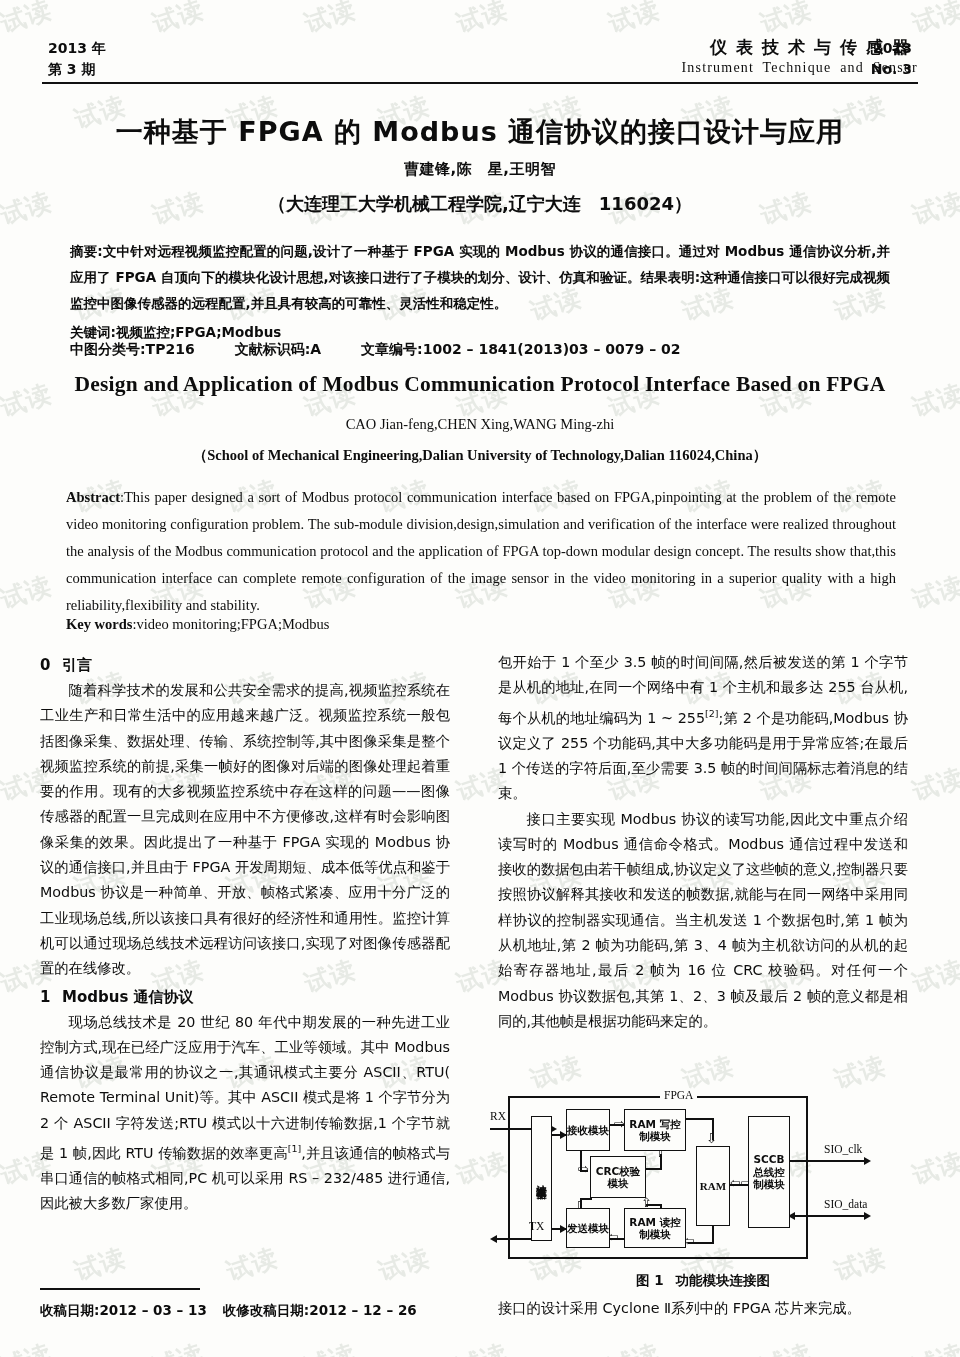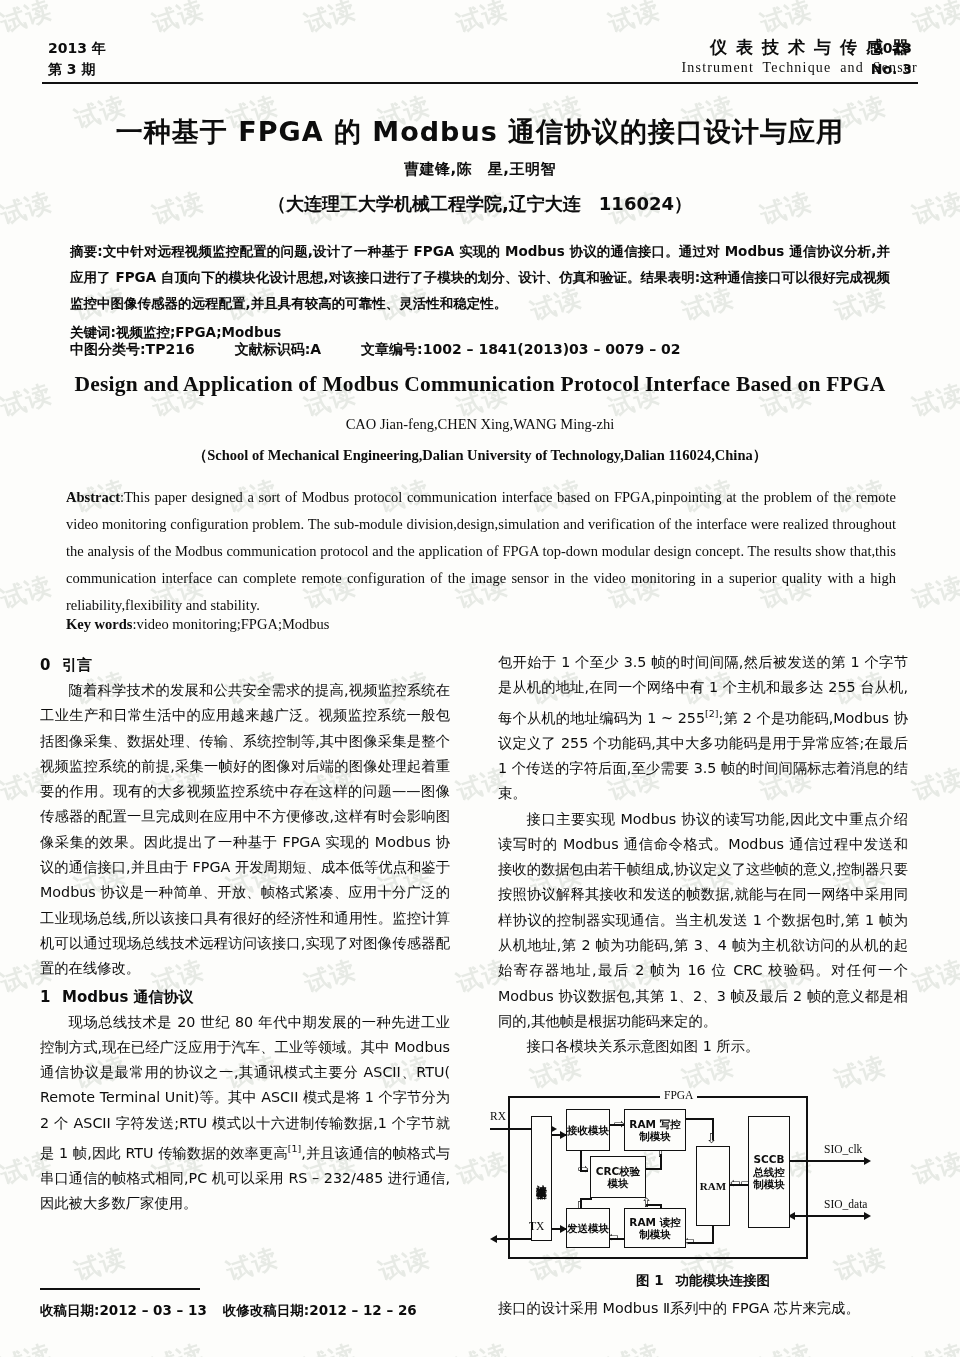--- a/index.html
+++ b/index.html
@@ -505,21 +505,20 @@
 
       <div class="sec-h">
         <span class="num">1</span><span>Modbus 通信协议</span>
       </div>
       <p class="body"><span>现场总线技术是 20 世纪 80 年代中期发展的一种先进工业控制方式,现在已经广泛应用于汽车、工业等领域。其中 Modbus 通信协议是最常用的协议之一,其通讯模式主要分 ASCII、RTU( Remote Terminal Unit)等。其中 ASCII 模式是将 1 个字节分为 2 个 ASCII 字符发送;RTU 模式以十六进制传输数据,1 个字节就是 1 帧,因此 RTU 传输数据的效率更高</span><sup>[1]</sup><span>,并且该通信的帧格式与串口通信的帧格式相同,PC 机可以采用 RS – 232/485 进行通信,因此被大多数厂家使用。</span></p>
     </div>
 
     <div class="col col-right">
       <p class="body noind"><span>包开始于 1 个至少 3.5 帧的时间间隔,然后被发送的第 1 个字节是从机的地址,在同一个网络中有 1 个主机和最多达 255 台从机,每个从机的地址编码为 1 ~ 255</span><sup>[2]</sup><span>;第 2 个是功能码,Modbus 协议定义了 255 个功能码,其中大多功能码是用于异常应答;在最后 1 个传送的字符后面,至少需要 3.5 帧的时间间隔标志着消息的结束。</span></p>
       <p class="body">接口主要实现 Modbus 协议的读写功能,因此文中重点介绍读写时的 Modbus 通信命令格式。Modbus 通信过程中发送和接收的数据包由若干帧组成,协议定义了这些帧的意义,控制器只要按照协议解释其接收和发送的帧数据,就能与在同一网络中采用同样协议的控制器实现通信。当主机发送 1 个数据包时,第 1 帧为从机地址,第 2 帧为功能码,第 3、4 帧为主机欲访问的从机的起始寄存器地址,最后 2 帧为 16 位 CRC 校验码。对任何一个 Modbus 协议数据包,其第 1、2、3 帧及最后 2 帧的意义都是相同的,其他帧是根据功能码来定的。</p>
-      <p class="body">接口各模块关系示意图如图 1 所示。</p>
     </div>
 
     <div class="fig-wrap">
       <div class="fig-box"></div>
       <div class="fpga-label">FPGA</div>
 
       <div class="pin" style="left:0px; top:22px;">RX</div>
       <div class="pin" style="left:2px; top:132px;margin-left:37px;">TX</div>
       <div class="pin" style="left:334px; top:55px;text-align:center;">SIO_clk</div>
       <div class="pin" style="left:334px; top:110px;">SIO_data</div>
@@ -587,21 +586,21 @@
 
       <div class="ln v" style="left:222px; top:138px; height:17px;"></div>
       <div class="ln h" style="left:198px; top:154px; width:26px;"></div>
       <div class="hollow-arr" style="left:194px; top:146px;">⇦</div>
     </div>
 
     <div class="fig-cap">
       <span>图 1</span><span class="gap"></span><span>功能模块连接图</span>
     </div>
 
-    <div class="after-fig">接口的设计采用 Modbus Ⅱ系列中的 FPGA 芯片来完成。</div>
+    <div class="after-fig">接口的设计采用 Cyclone Ⅱ系列中的 FPGA 芯片来完成。</div>
 
     <div class="fn-rule"></div>
     <div class="footnote">
       <span>收稿日期</span><span>:2012 – 03 – 13</span><span class="gap"></span><span>收修改稿日期</span><span>:2012 – 12 – 26</span>
     </div>
 
   </div>
 </div>
 
 </body></html>

